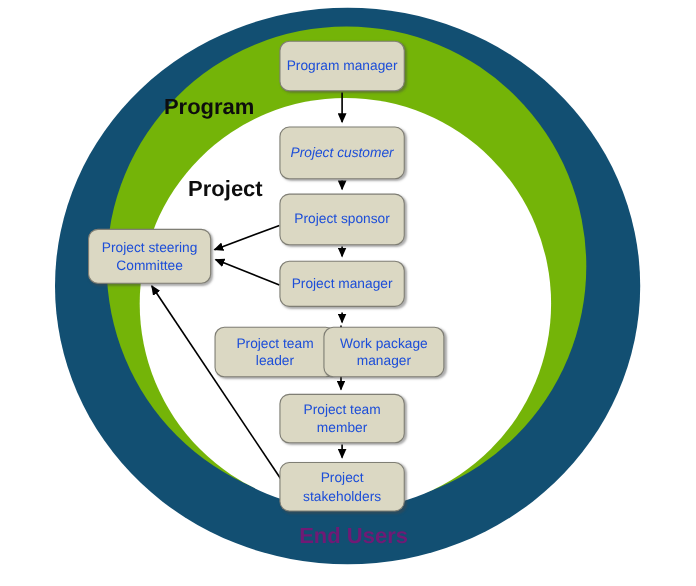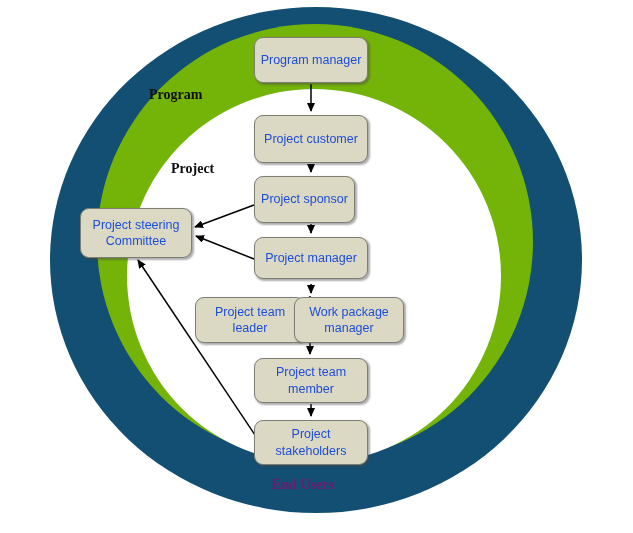--- a/index.html
+++ b/index.html
@@ -27,29 +27,28 @@
     font-size: 12.5px;
     line-height: 1.3;
     color: #1d4ed8;
     white-space: pre-line;
     box-shadow: 1.5px 1.5px 2px rgba(70,70,70,0.45);
     box-sizing: border-box;
   }
   .ring-label {
     position: absolute;
     font-weight: bold;
-    font-size: 14px;
+    font-size: 20px;
     color: #0d0d0d;
     white-space: nowrap;
-    font-family: Liberation Serif, serif;
   }
   .ring-label.light { color: #701a75; }
   #n-program-manager { left: 254px; top: 37px;  width: 114px; height: 46px; }
-  #n-project-customer { left: 254px; top: 115px; width: 114px; height: 48px; }
-  #n-project-sponsor { left: 254px; top: 176px; width: 101px; height: 47px; }
+  #n-project-customer { left: 254px; top: 115px; width: 114px; height: 48px; font-style: italic; }
+  #n-project-sponsor { left: 254px; top: 176px; width: 114px; height: 47px; }
   #n-committee       { left: 80px;  top: 208px; width: 112px; height: 50px; }
   #n-project-manager { left: 254px; top: 237px; width: 114px; height: 42px; }
   #n-team-leader     { left: 195px; top: 297px; width: 110px; height: 46px; }
   #n-wp-manager      { left: 294px; top: 297px; width: 110px; height: 46px; }
   #n-team-member     { left: 254px; top: 358px; width: 114px; height: 45px; }
   #n-stakeholders    { left: 254px; top: 420px; width: 114px; height: 45px; }
   #l-program   { left: 149px; top: 87px; }
   #l-project   { left: 171px; top: 161px; }
   #l-end-users { left: 272px; top: 477px; }
 </style>

